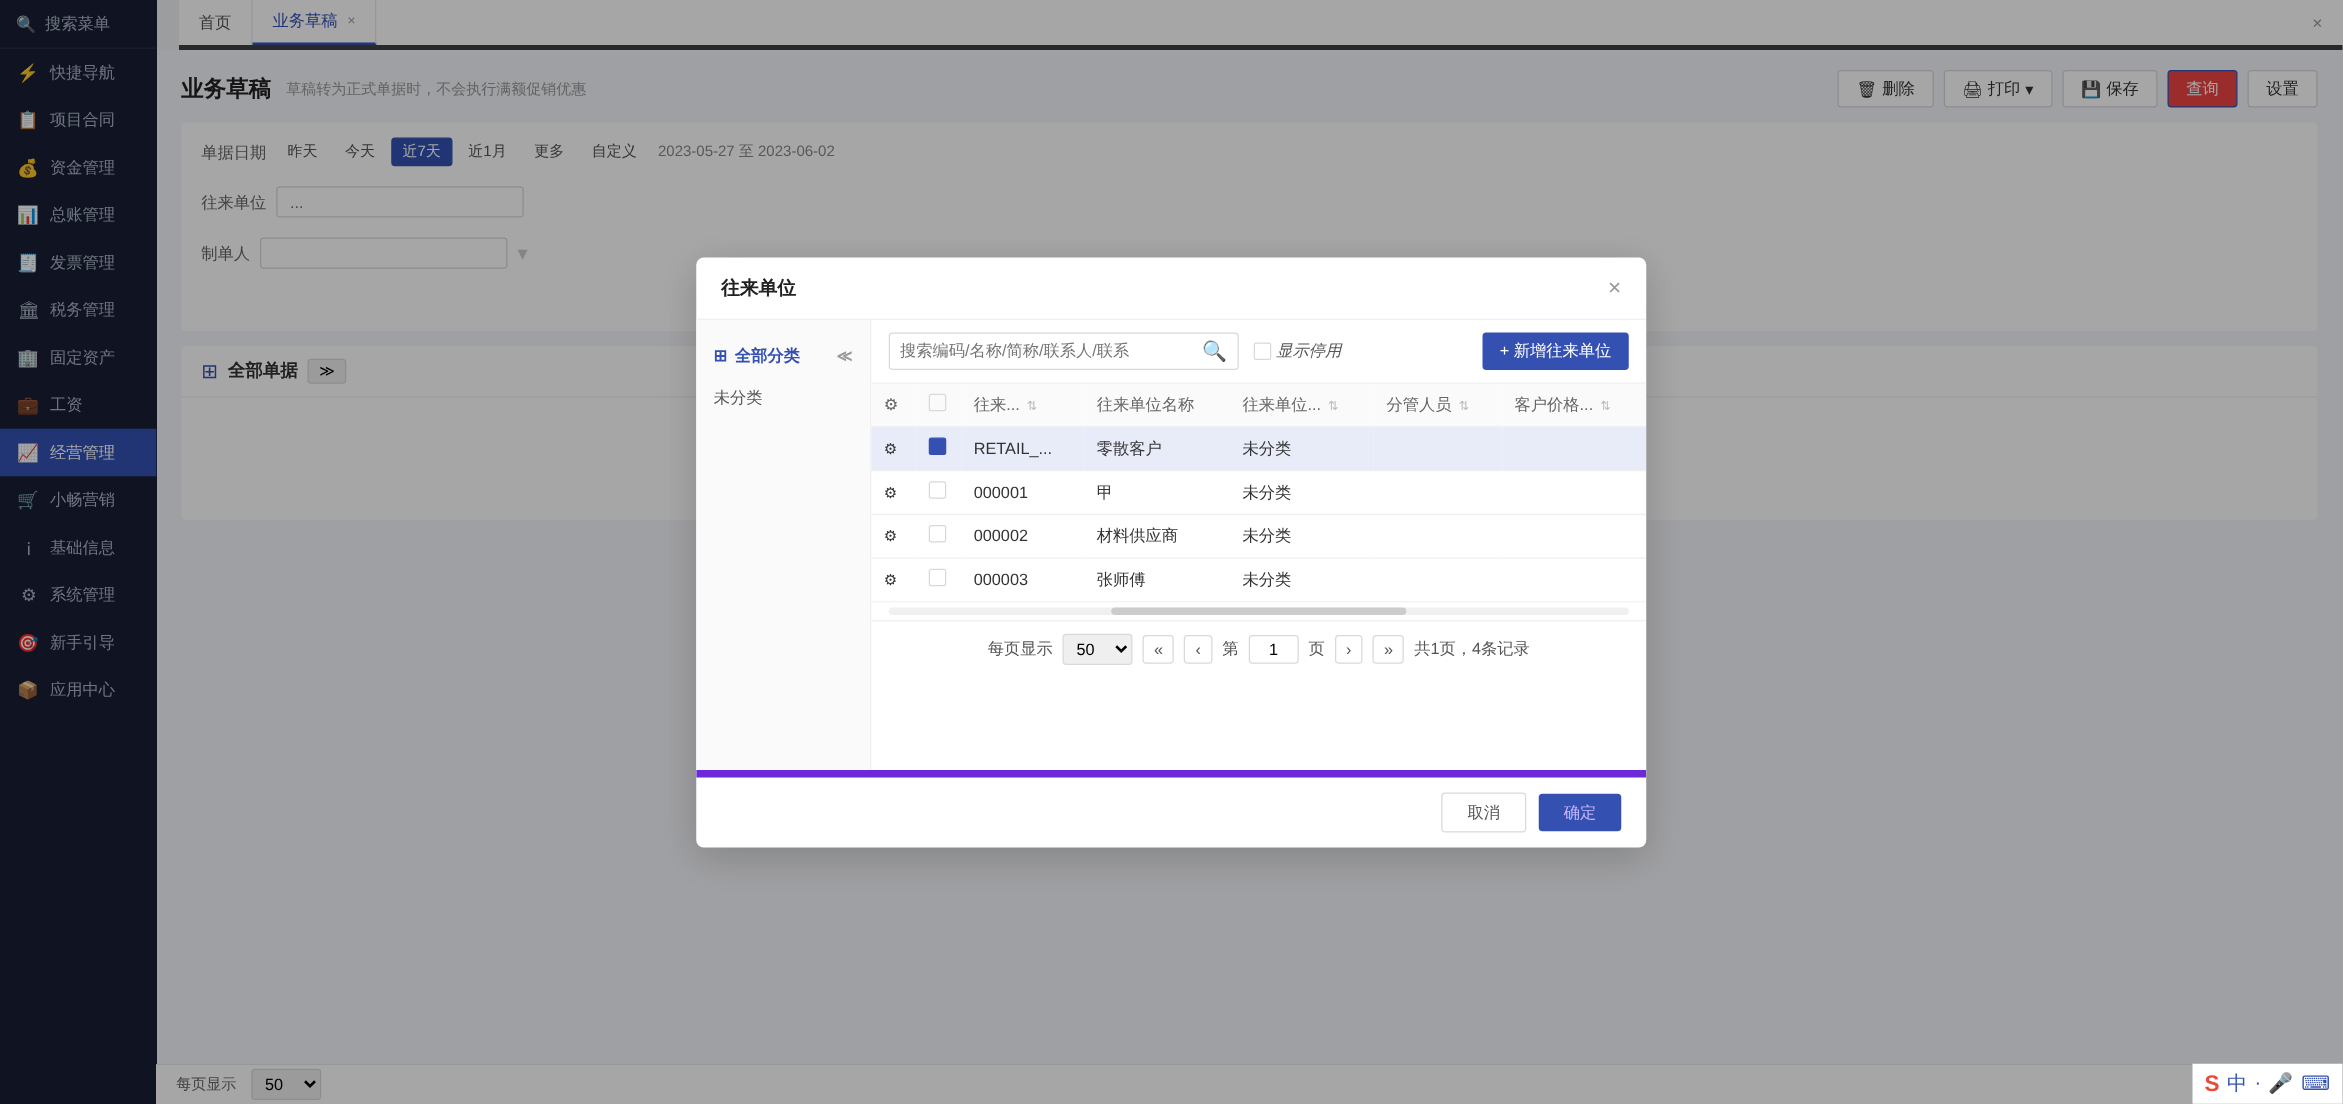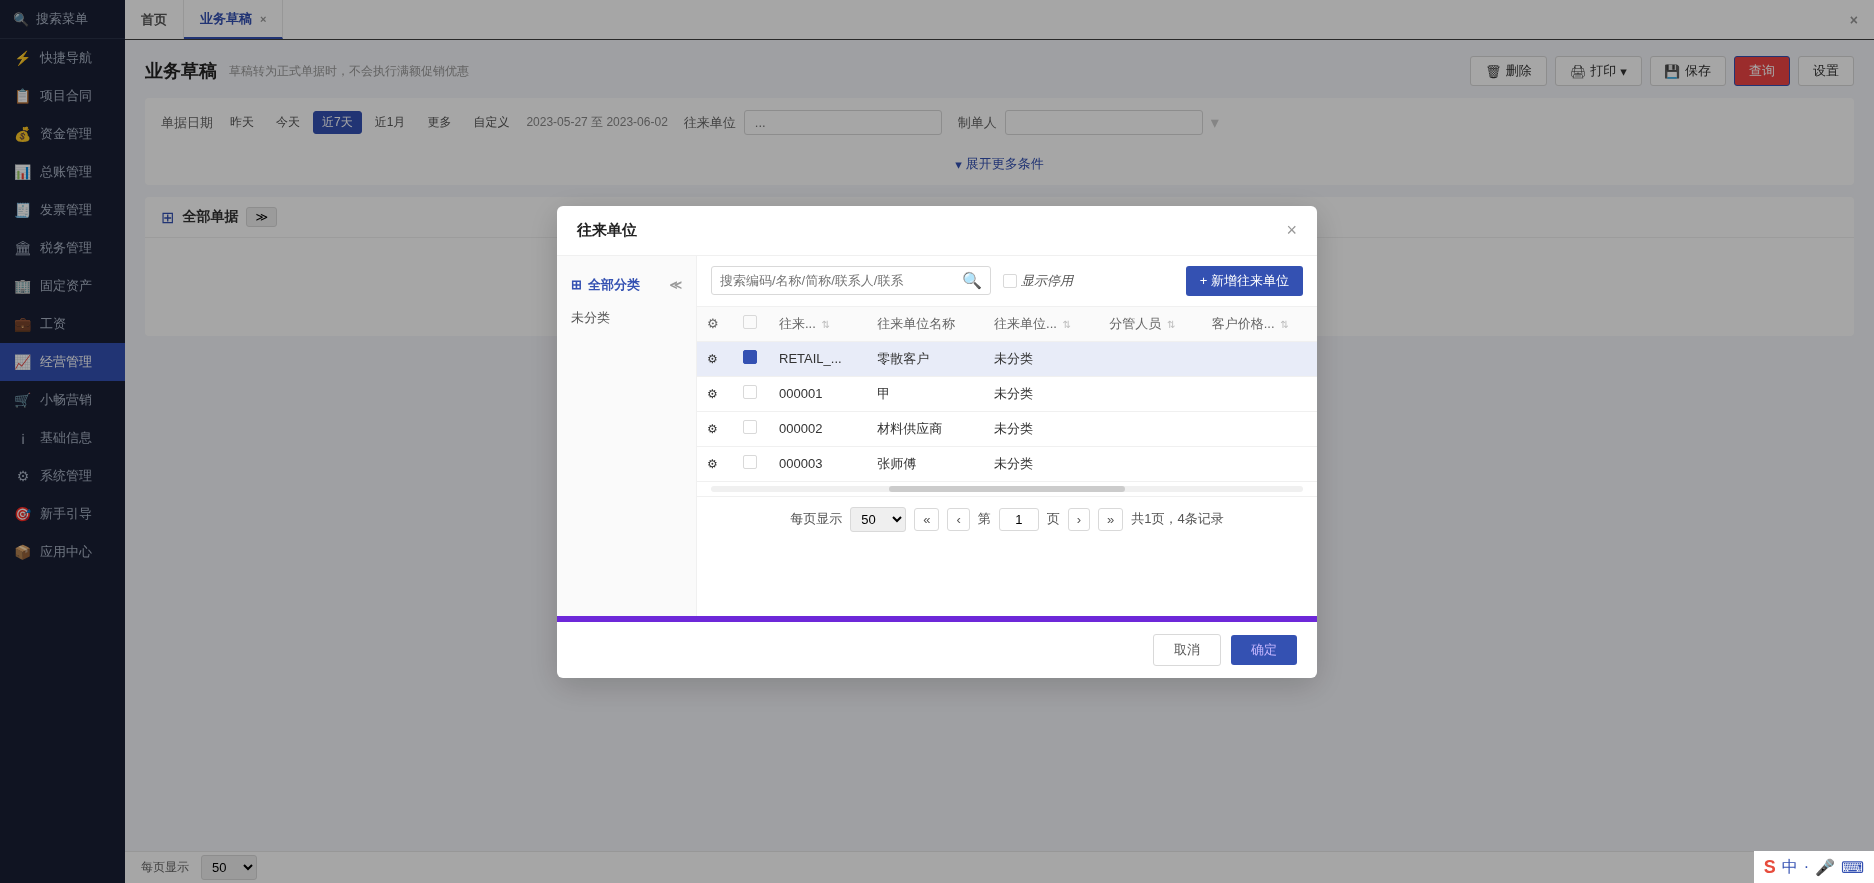--- a/index.html
+++ b/index.html
@@ -17,23 +17,23 @@
     .sidebar-search span { font-size: 13px; color: #a9b3c5; }
     .sidebar-item {
       display: flex; align-items: center; padding: 10px 14px; gap: 8px;
       font-size: 13px; cursor: pointer; color: #a9b3c5;
     }
     .sidebar-item.active { background: #3451b2; color: #fff; }
     .sidebar-icon { width: 18px; height: 18px; display: flex; align-items: center; justify-content: center; font-size: 14px; }
 
     
     .topbar {
-      position: fixed; left: 125px; top: 0; right: 0; height: 40px;
-      background: #fff; border-bottom: 1px solid #404040;
-      display: flex; align-items: center; font-weight: bold;
+      position: fixed; left: 143px; top: 0; right: 0; height: 40px;
+      background: #fff; border-bottom: 4px solid #404040;
+      display: flex; align-items: center;
     }
     .tab {
       display: flex; align-items: center; padding: 0 16px; height: 100%;
       font-size: 13px; cursor: pointer; color: #555; border-right: 1px solid #e8e8e8;
     }
     .tab.active { color: #3451b2; border-bottom: 2px solid #3451b2; }
     .tab .close-btn { margin-left: 8px; color: #999; font-size: 11px; }
     .topbar-close { margin-left: auto; padding: 0 16px; font-size: 14px; color: #999; cursor: pointer; }
 
     
@@ -49,21 +49,21 @@
     .page-title { font-size: 18px; font-weight: bold; color: #222; }
     .page-subtitle { font-size: 12px; color: #999; }
     .header-actions { margin-left: auto; display: flex; gap: 8px; align-items: center; }
     .btn { padding: 5px 14px; border-radius: 3px; border: 1px solid #d9d9d9; background: #fff; font-size: 13px; cursor: pointer; color: #333; }
     .btn-primary { background: #ef4444; color: #fff; border-color: #3451b2; }
     .btn-icon { display: flex; align-items: center; gap: 4px; }
 
     
     .filter-bar {
       background: #fff; border-radius: 4px; padding: 12px 16px;
-      margin-bottom: 12px; display: flex; align-items: center; gap: 16px; flex-wrap: wrap;
+      margin-bottom: 12px; display: flex; gap: 16px; flex-wrap: wrap; flex-direction: column;
     }
     .filter-group { display: flex; align-items: center; gap: 8px; }
     .filter-label { font-size: 13px; color: #666; white-space: nowrap; }
     .date-chips { display: flex; gap: 4px; }
     .chip {
       padding: 2px 8px; border-radius: 3px; font-size: 12px; cursor: pointer;
       border: 1px solid transparent; color: #555;
     }
     .chip.active { background: #3451b2; color: #fff; border-color: #3451b2; }
     .date-range { font-size: 12px; color: #888; }

